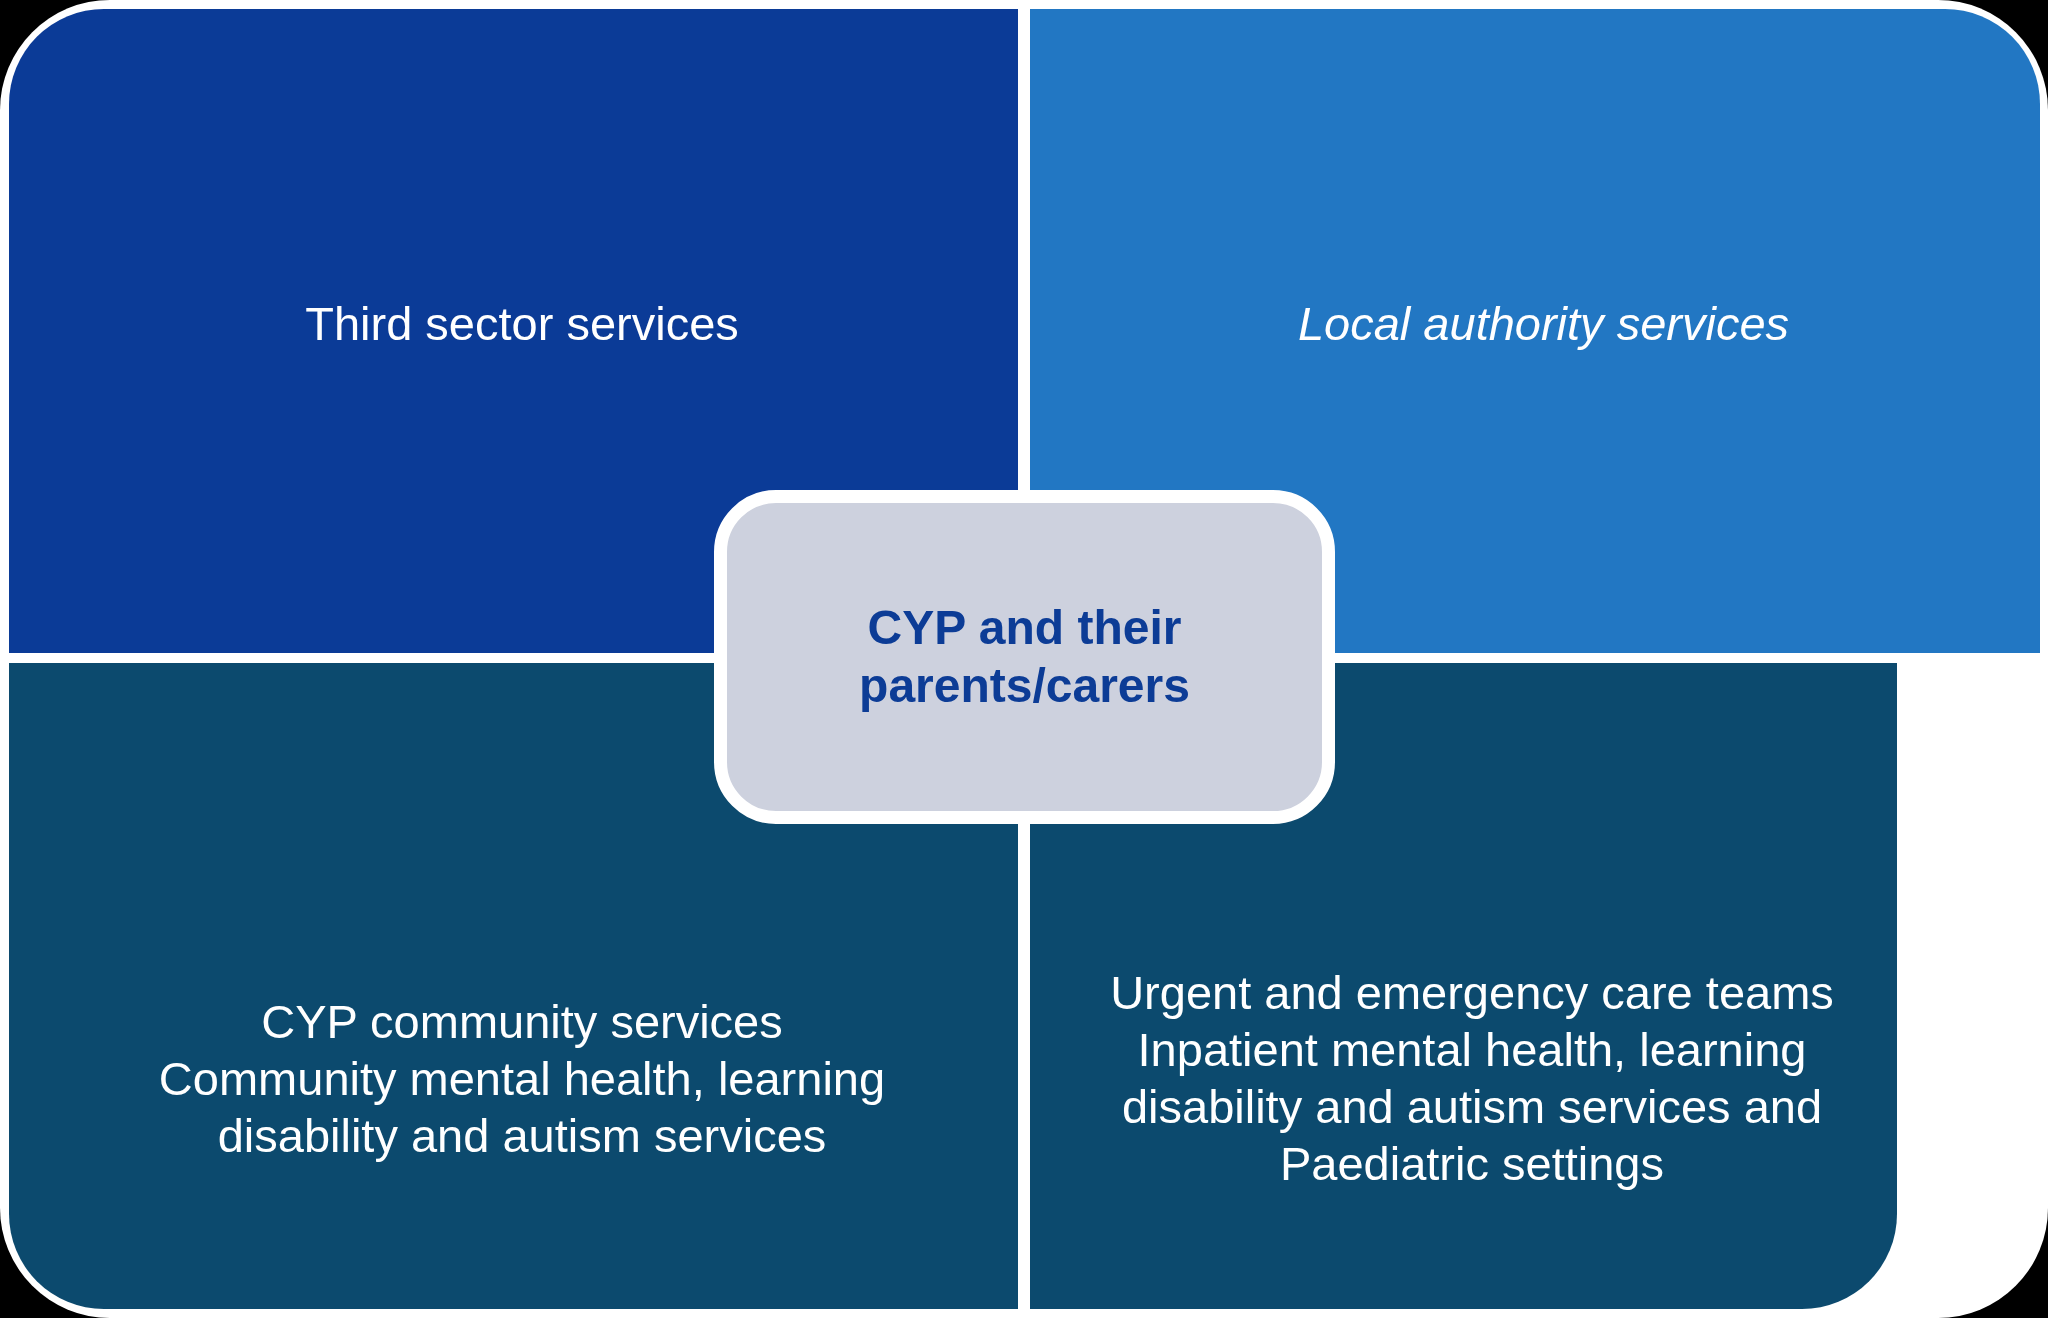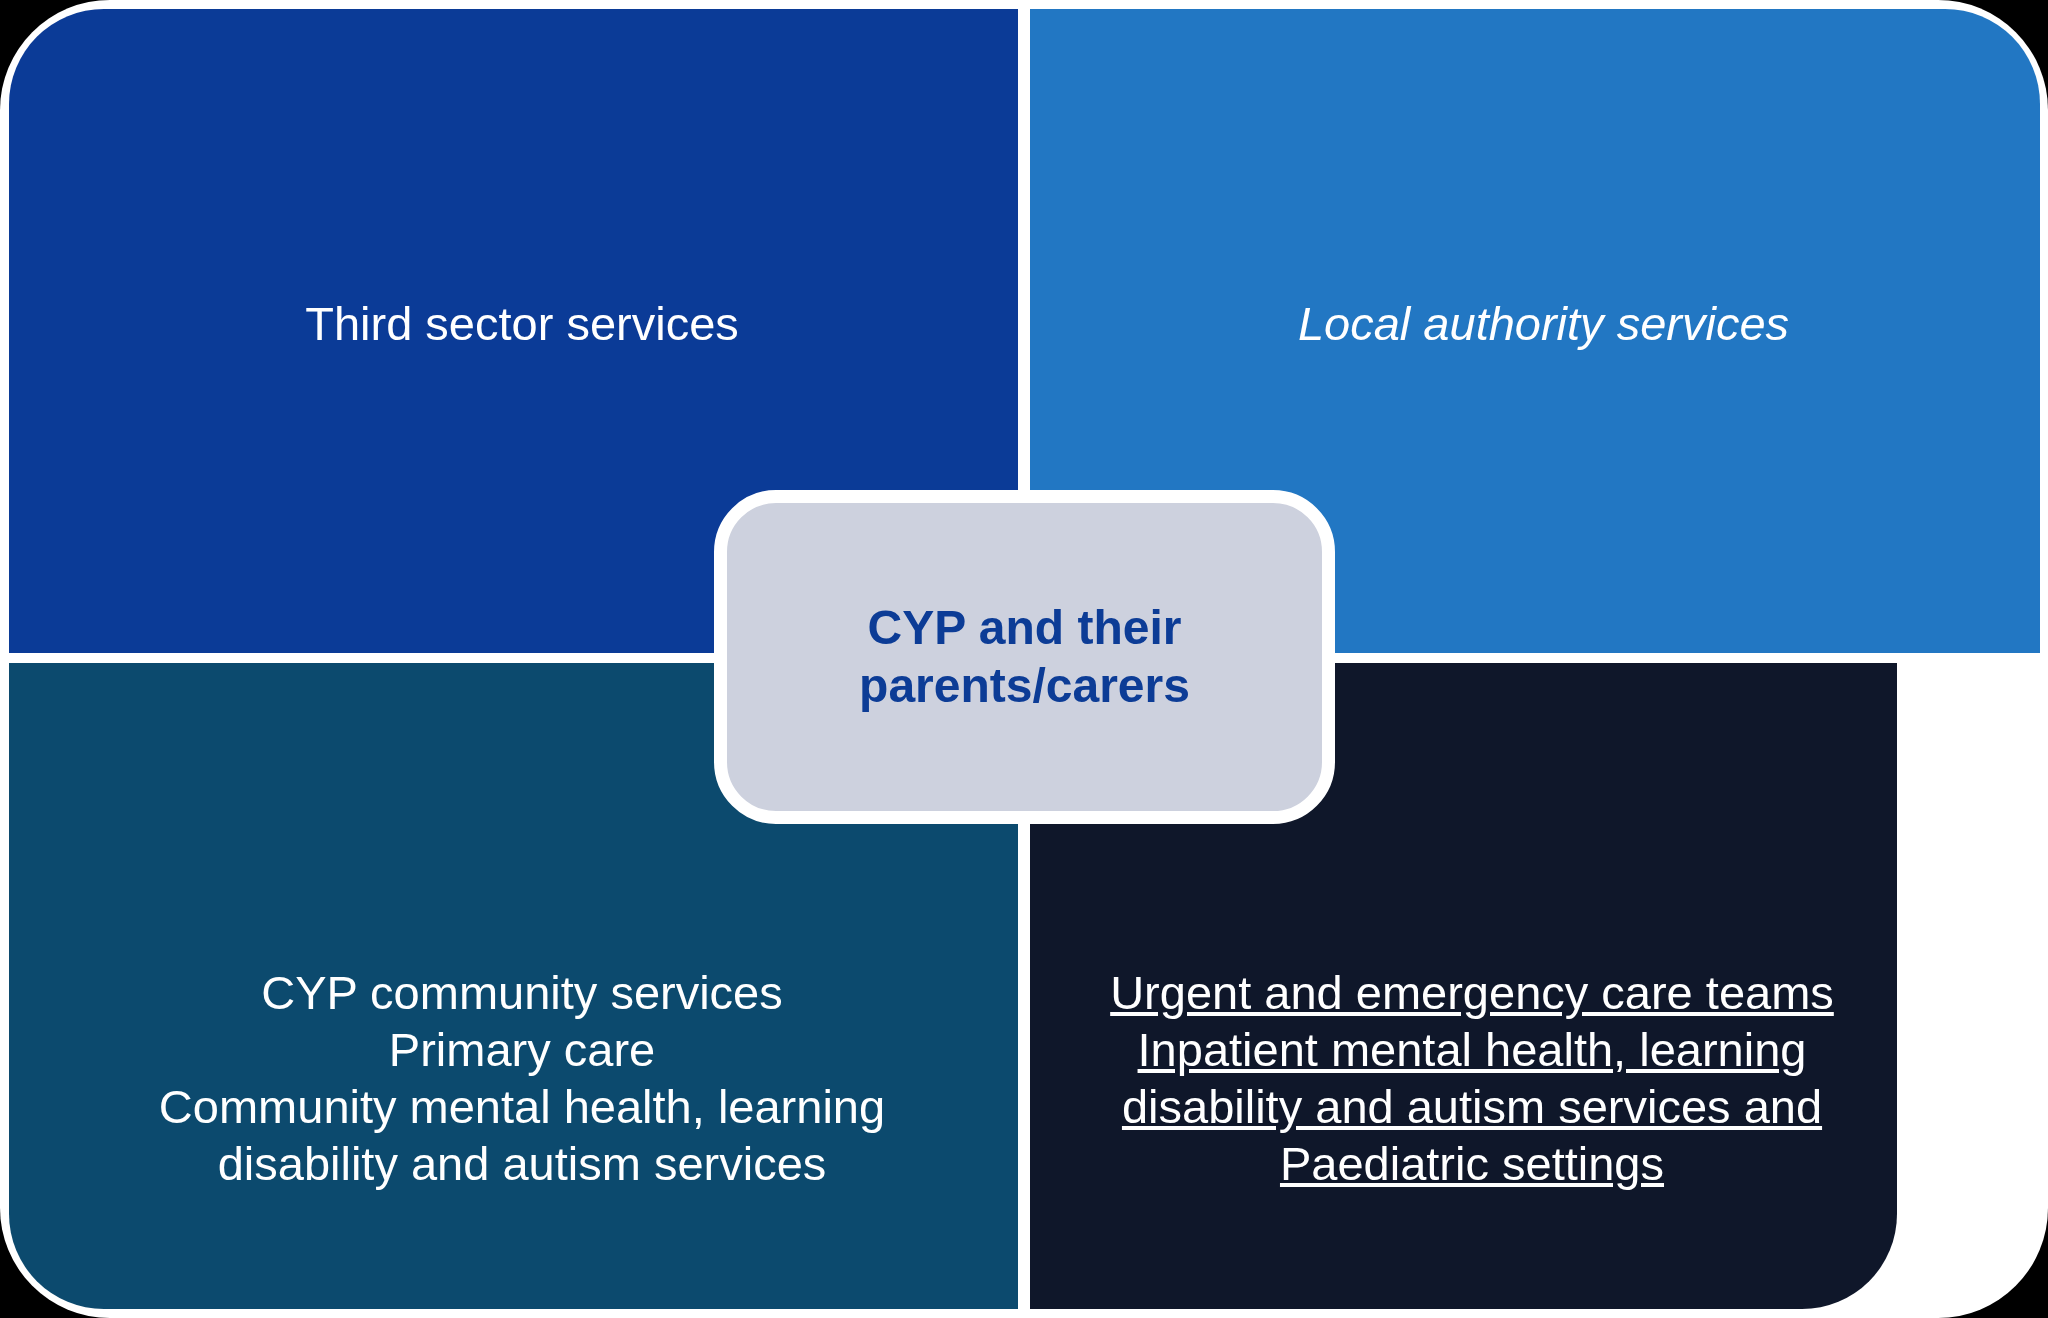--- a/index.html
+++ b/index.html
@@ -51,24 +51,23 @@
     font-style: italic;
   }
   .quad.bl {
     left: 9px; top: 663px; width: 1009px; height: 646px;
     background: #0c4a6e;
     border-radius: 0 0 0 95px;
     padding-top: 184px;
   }
   .quad.br {
     left: 1030px; top: 663px; width: 867px; height: 646px;
-    background: #0f172a;
+    background: #0c4a6e;
     border-radius: 0 0 95px 0;
     padding-top: 184px;
-    text-decoration: underline;
   }
   .center-box {
     position: absolute;
     left: 714px; top: 490px;
     width: 621px; height: 334px;
     box-sizing: border-box;
     background: #cdd1de;
     border: 13px solid #ffffff;
     border-radius: 62px;
     display: flex;
@@ -92,21 +91,20 @@
 <div class="quad tl">
   <div class="label">Third sector services</div>
 </div>
 
 <div class="quad tr">
   <div class="label">Local authority services</div>
 </div>
 
 <div class="quad bl">
   <div class="label">CYP community services</div>
-  <div class="label">Primary care</div>
   <div class="label">Community mental health, learning</div>
   <div class="label">disability and autism services</div>
 </div>
 
 <div class="quad br">
   <div class="label">Urgent and emergency care teams</div>
   <div class="label">Inpatient mental health, learning</div>
   <div class="label">disability and autism services and</div>
   <div class="label">Paediatric settings</div>
 </div>

